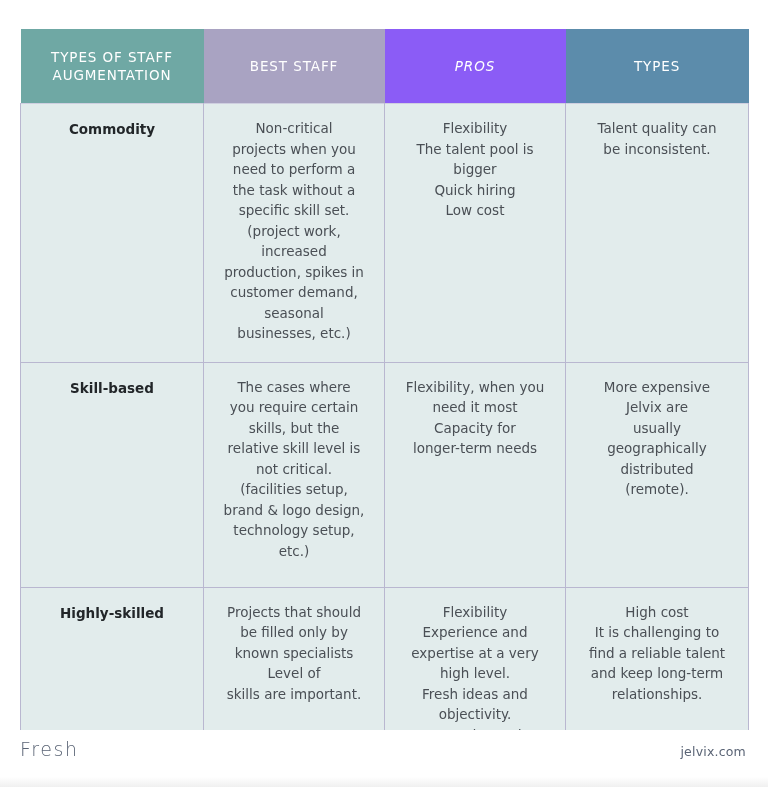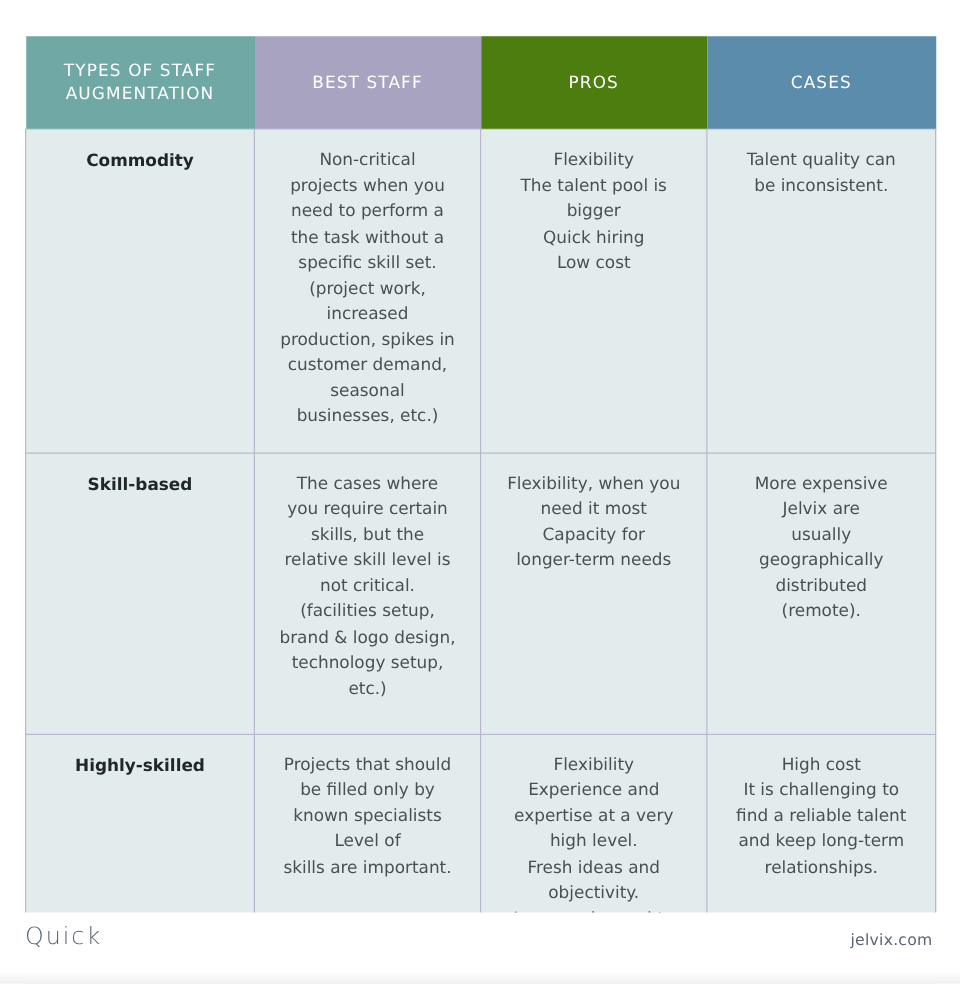--- a/index.html
+++ b/index.html
@@ -52,21 +52,21 @@
     font-weight: 400;
     letter-spacing: 0.9px;
     text-align: center;
     vertical-align: middle;
     line-height: 1.35;
     border: 0;
   }
 
   th.h-types  { background: #6fa8a4; }
   th.h-best   { background: #a9a3c2; }
-  th.h-pros   { background: #4d7c0f; }
+  th.h-pros   { background: #8b5cf6; font-style: italic; }
   th.h-cons   { background: #5c8cab; }
 
   tbody td {
     background: #e2ecec;
     border-right: 1px solid #b9b7d0;
     border-bottom: 1px solid #b9b7d0;
     border-top: 0;
     border-left: 0;
     padding: 14px 14px 18px 14px;
     vertical-align: top;
@@ -149,21 +149,21 @@
           <col class="c1">
           <col class="c2">
           <col class="c3">
       </colgroup>
       <thead>
         <tr>
           <th class="h-types">TYPES OF STAFF
 AUGMENTATION</th>
           <th class="h-best">BEST STAFF</th>
           <th class="h-pros">PROS</th>
-          <th class="h-cons">CASES</th>
+          <th class="h-cons">TYPES</th>
         </tr>
       </thead>
       <tbody>
         <tr class="row-0">
           <td class="type-cell">Commodity</td>
           <td>Non-critical
 projects when you
 need to perform a
 the task without a
 specific skill set.
@@ -222,18 +222,18 @@
 It is challenging to
 find a reliable talent
 and keep long-term
 relationships.</td>
         </tr>
       </tbody>
     </table>
   </div>
 
   <div class="footer">
-    <div class="brand">Quick</div>
+    <div class="brand">Fresh</div>
     <div class="site">jelvix.com</div>
   </div>
 
   <div class="bottom-fade"></div>
 </div>
 
 </body></html>

